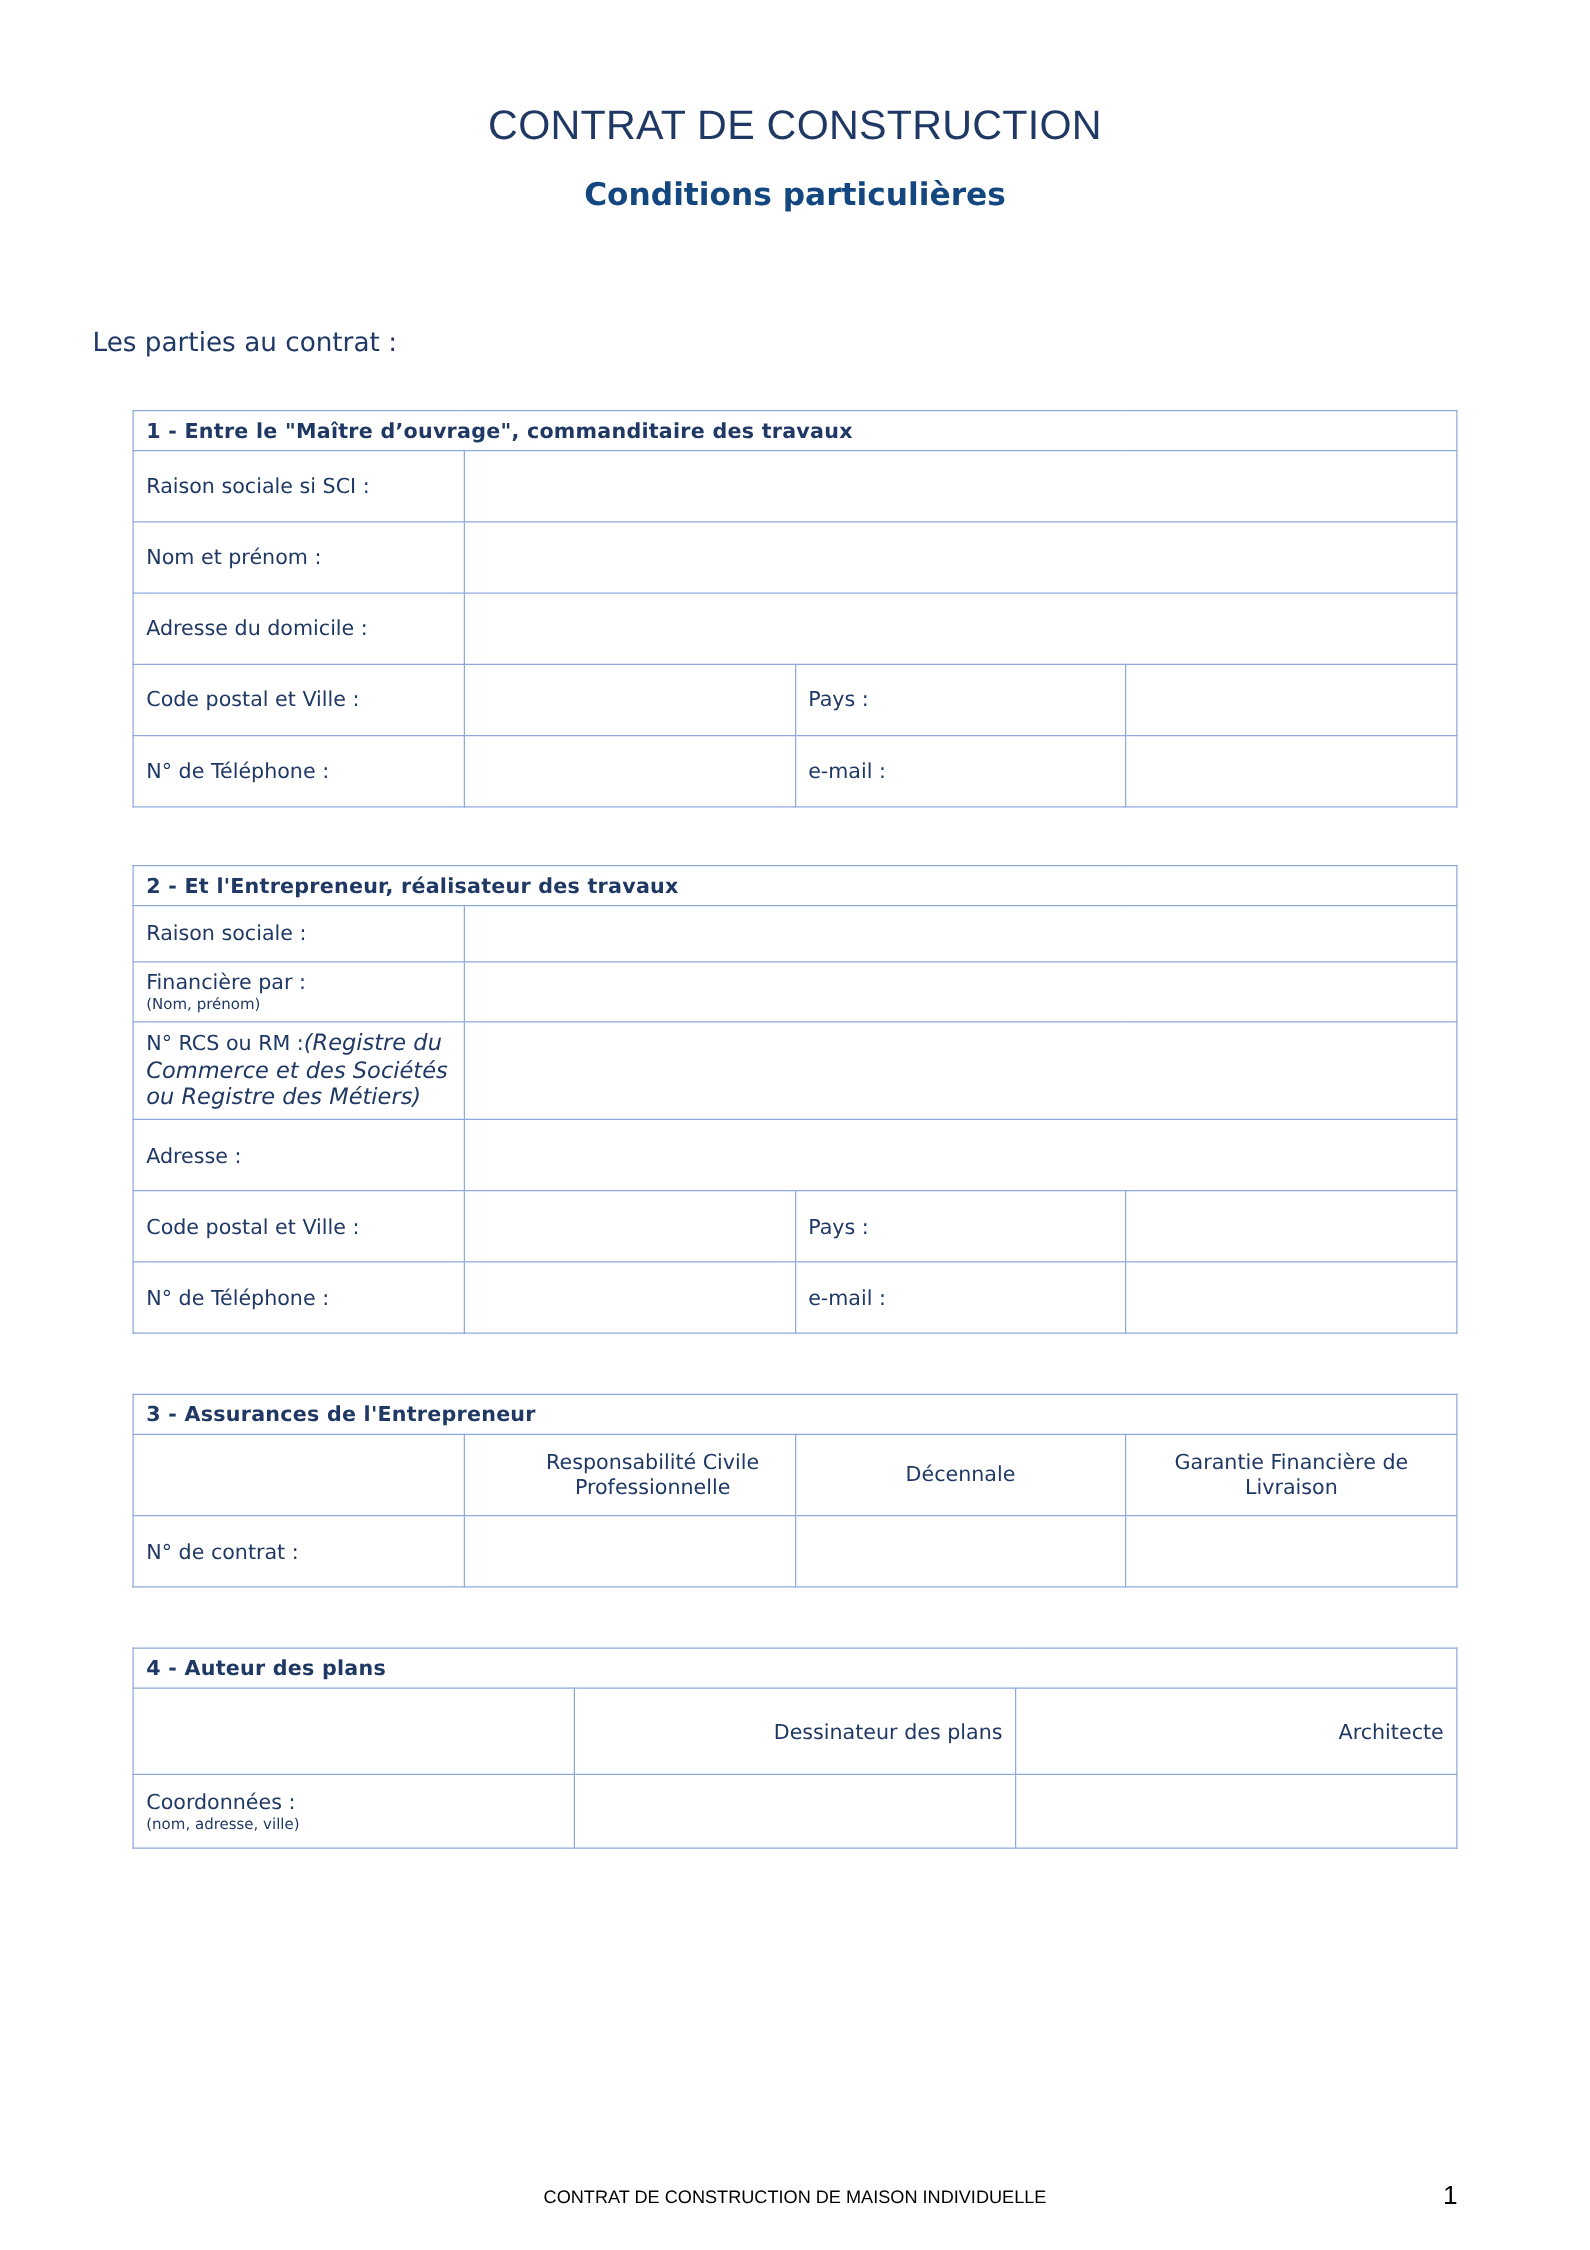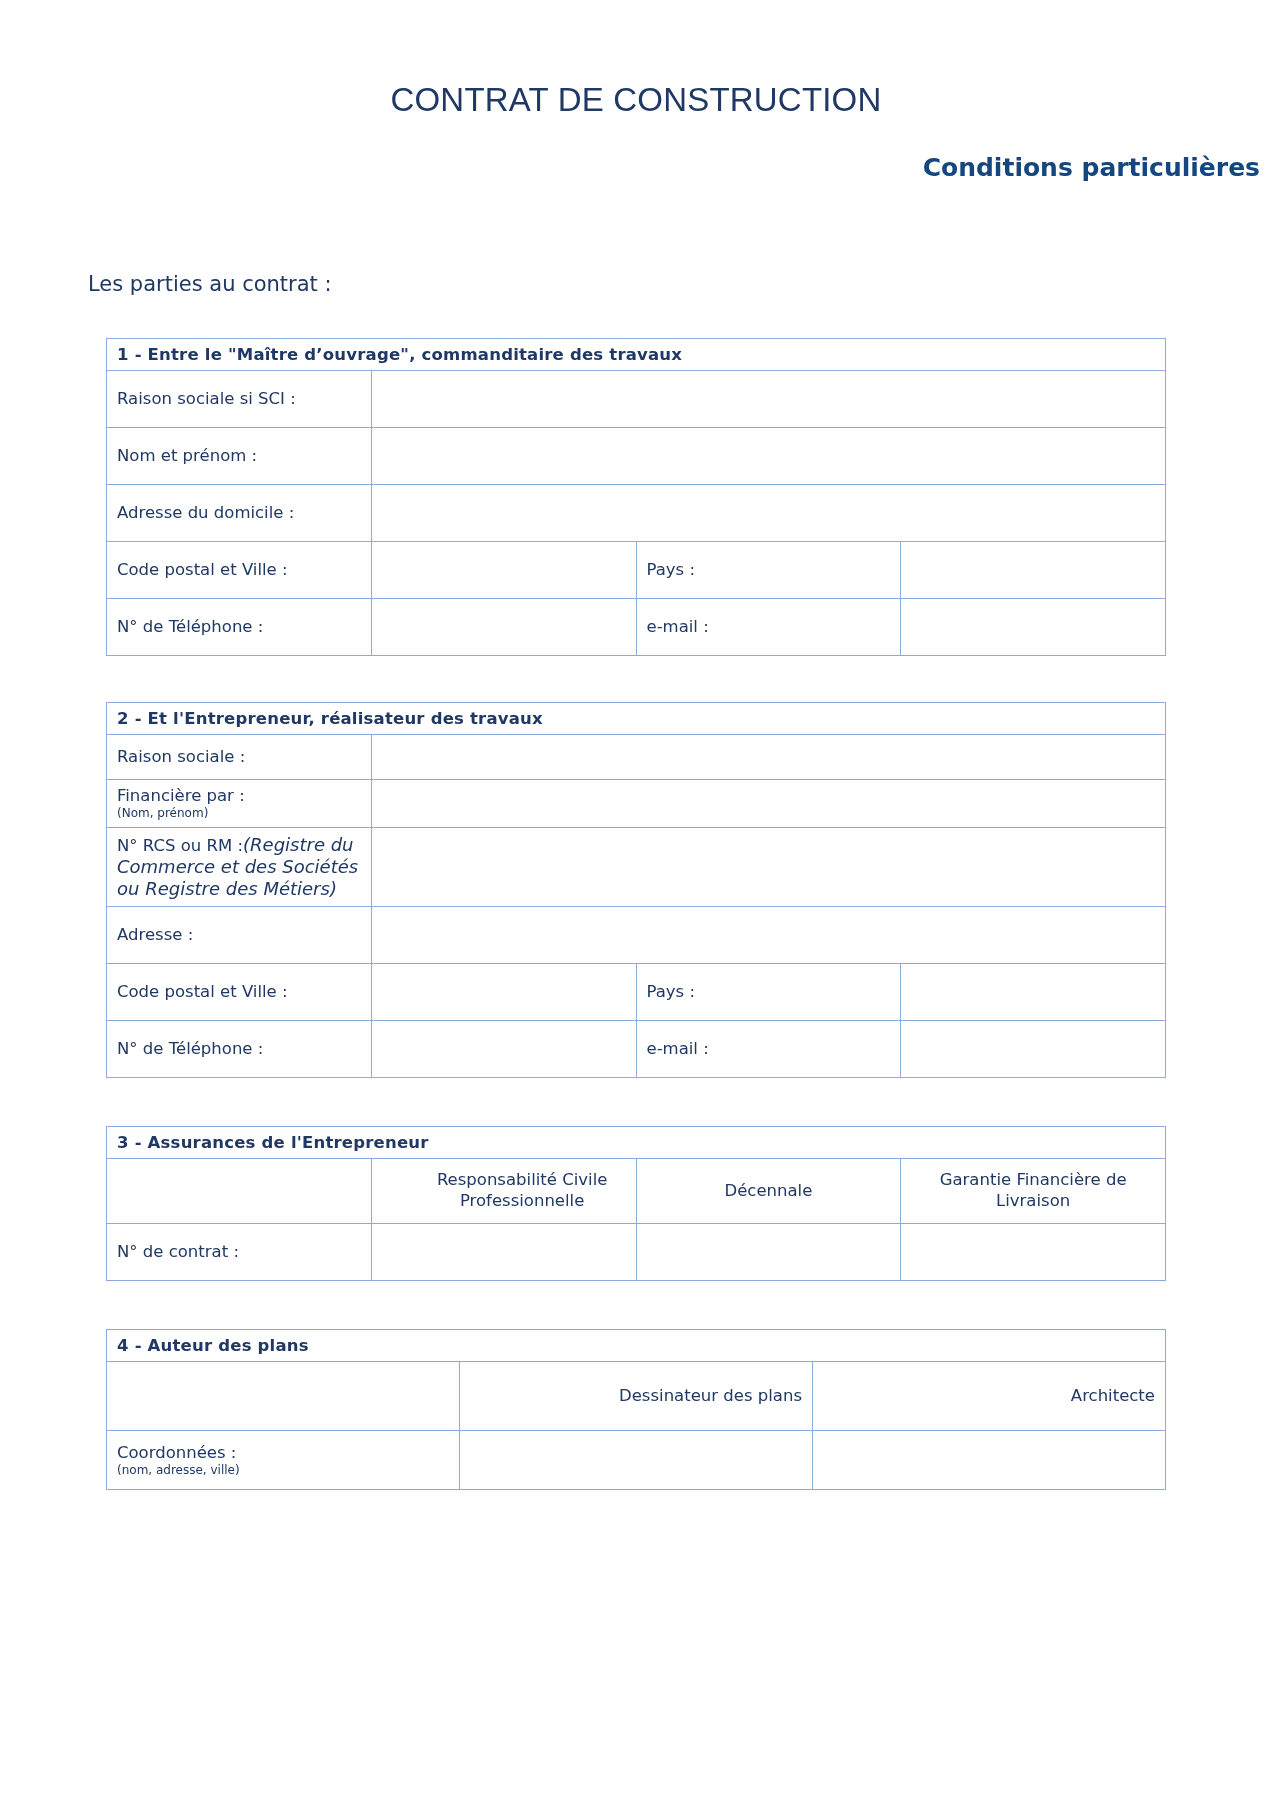--- a/index.html
+++ b/index.html
@@ -29,36 +29,36 @@
     font-family: "Liberation Sans", sans-serif;
     font-size: 33px;
     font-weight: normal;
     color: #1F3864;
     letter-spacing: 0.2px;
     margin: 0;
     padding-top: 82px;
     line-height: 1.1;
   }
   .doc-subtitle {
-    text-align: right;
+    text-align: center;
     font-family: "DejaVu Sans", sans-serif;
     font-size: 25px;
     font-weight: bold;
     color: #14467F;
-    margin: 12px;
+    margin: 0;
     padding-top: 24px;
     line-height: 1.1;
   }
   .section-lead {
     font-family: "DejaVu Sans", sans-serif;
     font-size: 21px;
     color: #1F3864;
-    margin: 0;
+    margin: 14px;
     padding-top: 78px;
-    padding-left: 88px;
+    padding-left: 60px;
   }
 
   
   .tbl-wrap {
     margin: 0 auto;
     width: 1060px;
   }
   table.form {
     border-collapse: collapse;
     width: 1060px;
@@ -279,14 +279,20 @@
           <span>Coordonnées :</span>
           <span class="sub">(nom, adresse, ville)</span>
         </td>
         <td class="blank"></td>
         <td class="blank"></td>
       </tr>
     </tbody>
       </table>
   </div>
 
+  <div class="footer">
+    <div class="footer-inner">
+      <span>CONTRAT DE CONSTRUCTION DE MAISON  INDIVIDUELLE</span>
+      <span class="footer-page">1</span>
+    </div>
+  </div>
 
 </div>
 
 </body></html>

